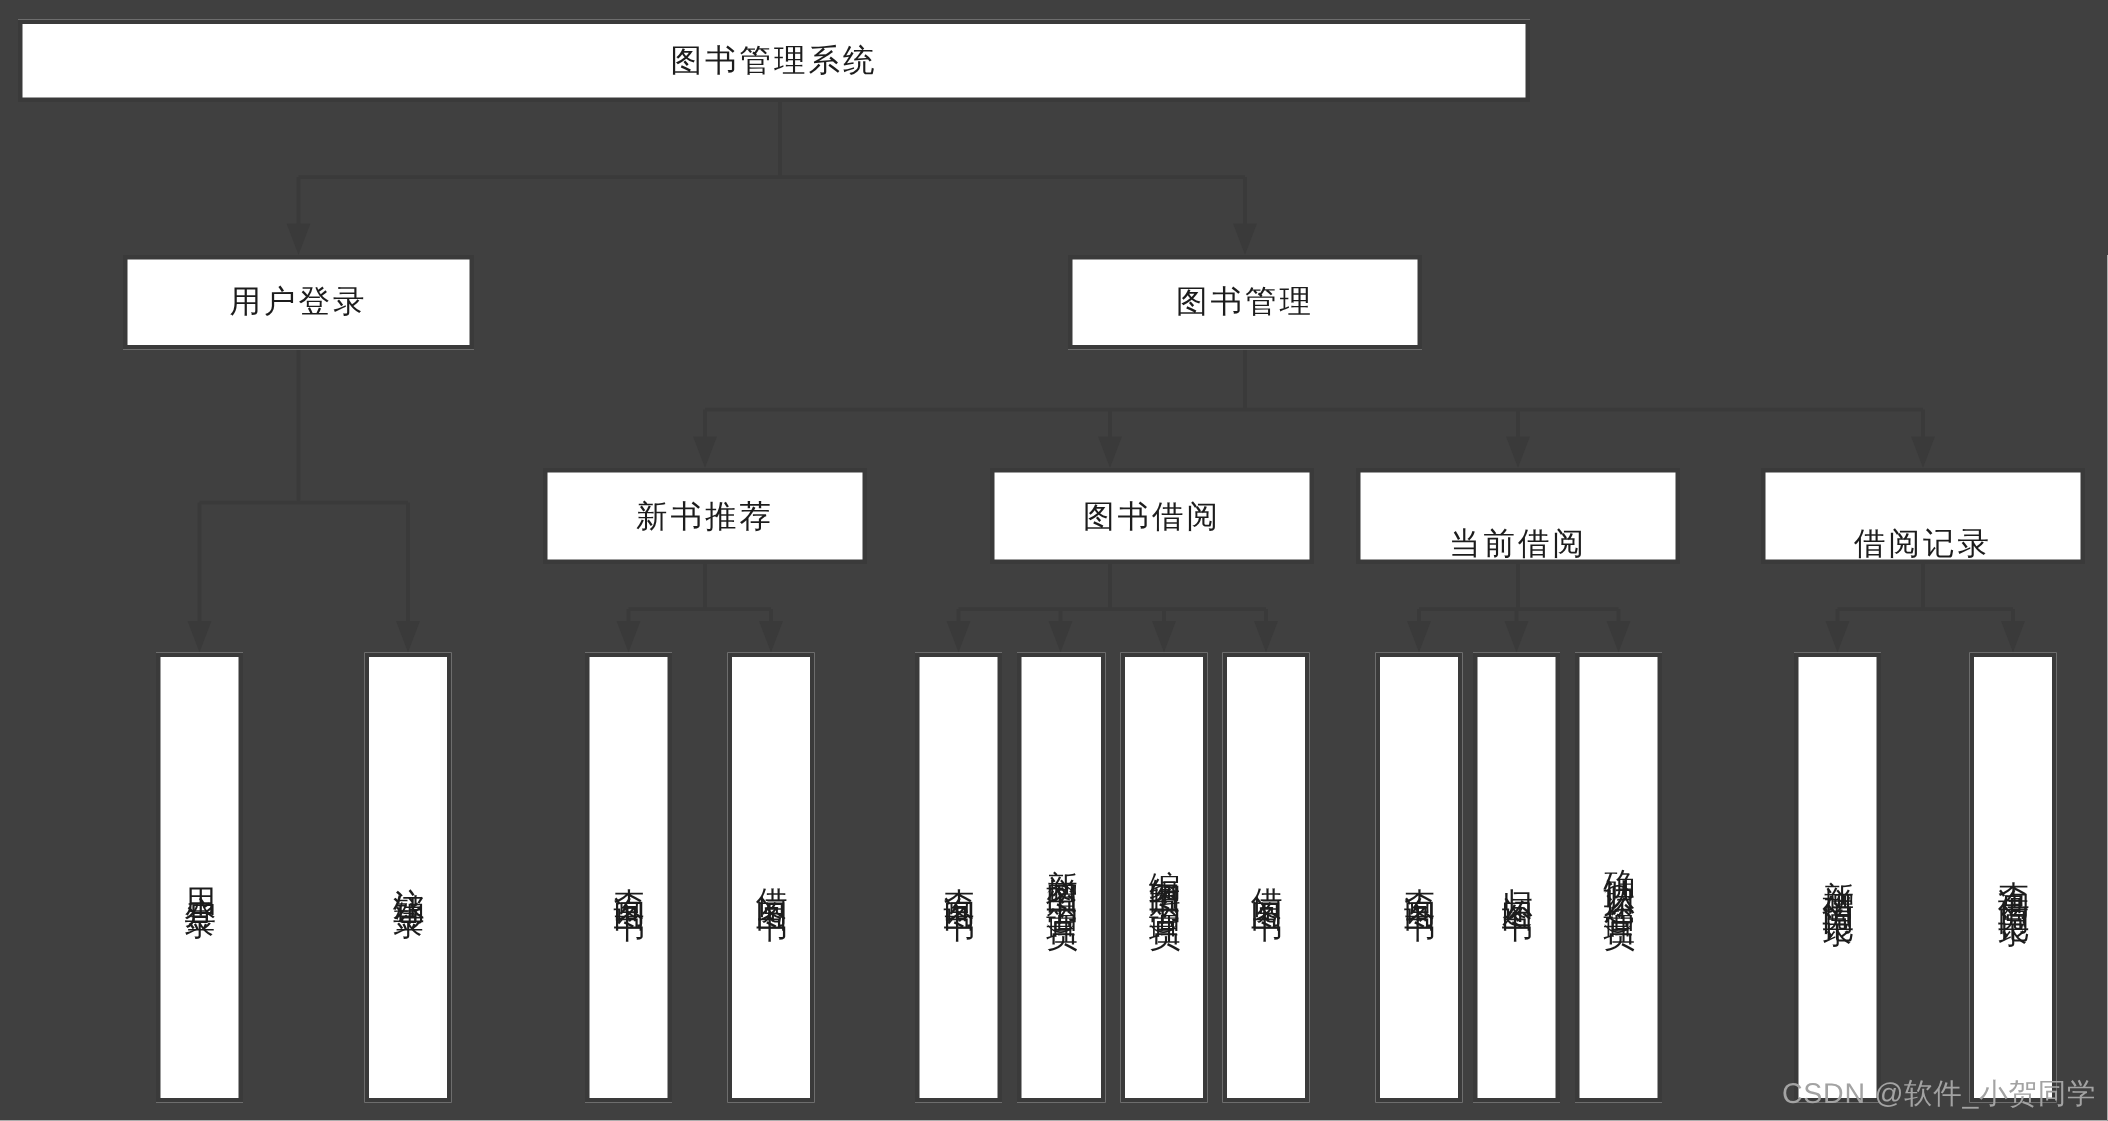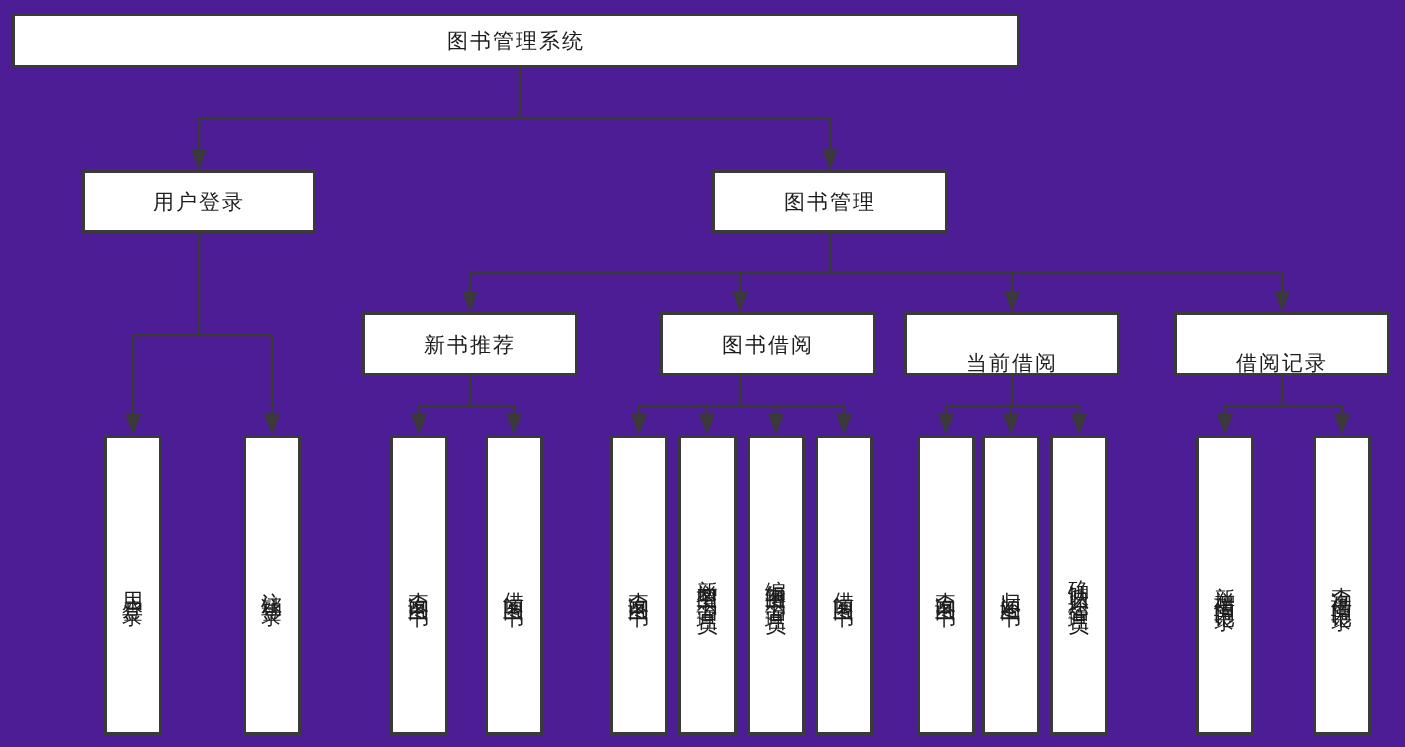--- a/index.html
+++ b/index.html
@@ -1,19 +1,19 @@
 <!DOCTYPE html>
 <html><head>
 <meta charset="utf-8">
 <style>
   html,body{margin:0;padding:0;background:#ffffff;}
   .stage{
     position:relative;
     width:1405px;height:747px;
-    background:#4c1d95;
+    background:#404040;
     font-family:"Liberation Sans", sans-serif;
     overflow:hidden;
   }
   svg.connectors{position:absolute;left:0;top:0;z-index:1;}
   .node{
     position:absolute;
     box-sizing:border-box;
     background:#ffffff;
     border:3px solid #3a3a3a;
     display:flex;
@@ -164,13 +164,14 @@
     <span class="vlabel">确认归还（管理员）</span>
   </div>
 
   <div class="node" style="left:1196px;top:435px;width:58px;height:300px;">
     <span class="vlabel">新增借阅记录</span>
   </div>
   <div class="node" style="left:1313px;top:435px;width:58px;height:300px;">
     <span class="vlabel">查询借阅记录</span>
   </div>
 
+  <div class="watermark">CSDN @软件_小贺同学</div>
 </div>
 
 </body></html>

